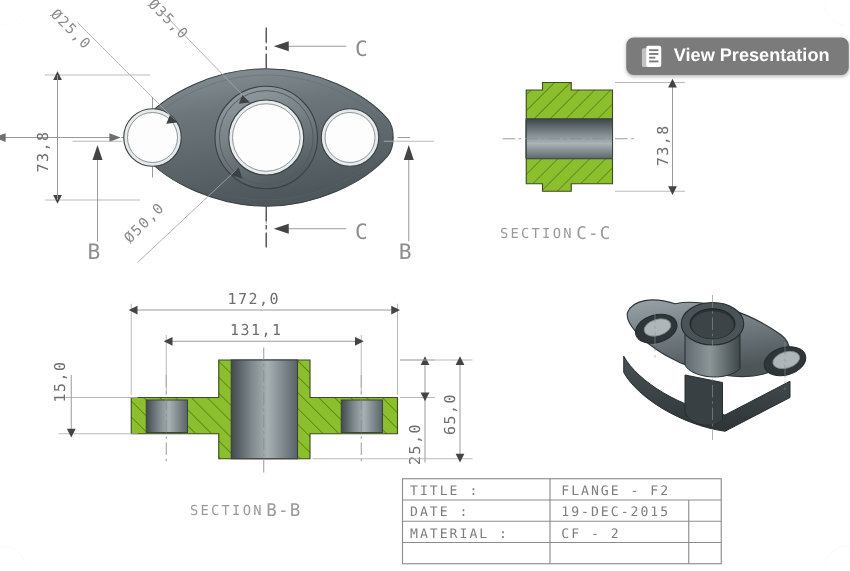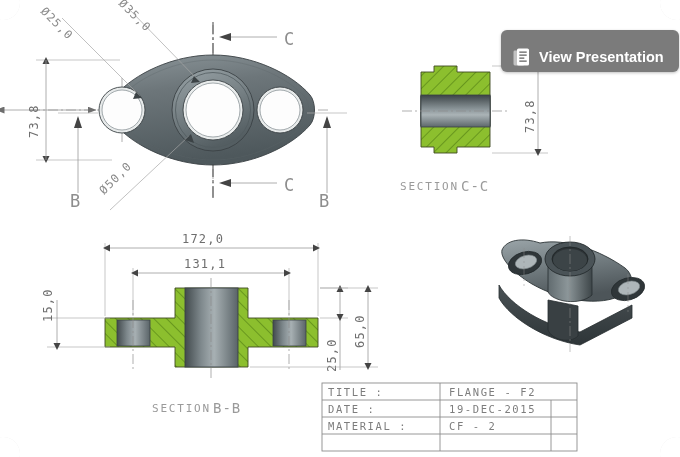--- a/index.html
+++ b/index.html
@@ -61,21 +61,21 @@
     stroke-dasharray:12 3 3 3;}
   .leader{stroke:#a6a6a6;stroke-width:0.7;fill:none;}
   .outline{stroke:#3b4245;stroke-width:0.9;}
   .tbl{stroke:#8c8c8c;stroke-width:0.9;fill:none;}
 
   
   .pres-btn{
     position:absolute;left:501px;top:30px;
     height:30px;display:flex;align-items:center;gap:9px;
     background:#7b7b7b;color:#fff;border-radius:6px;
-    padding:12px 15px 0 12px;
+    padding:0 15px 0 12px;
     font-family:"Liberation Sans",sans-serif;
     font-size:14.5px;font-weight:bold;
     box-shadow:0 1px 3px rgba(0,0,0,0.25);
     cursor:pointer;user-select:none;white-space:nowrap;
   }
   .pres-btn .ico{display:flex;align-items:center;}
 </style>
 </head>
 <body>
 

